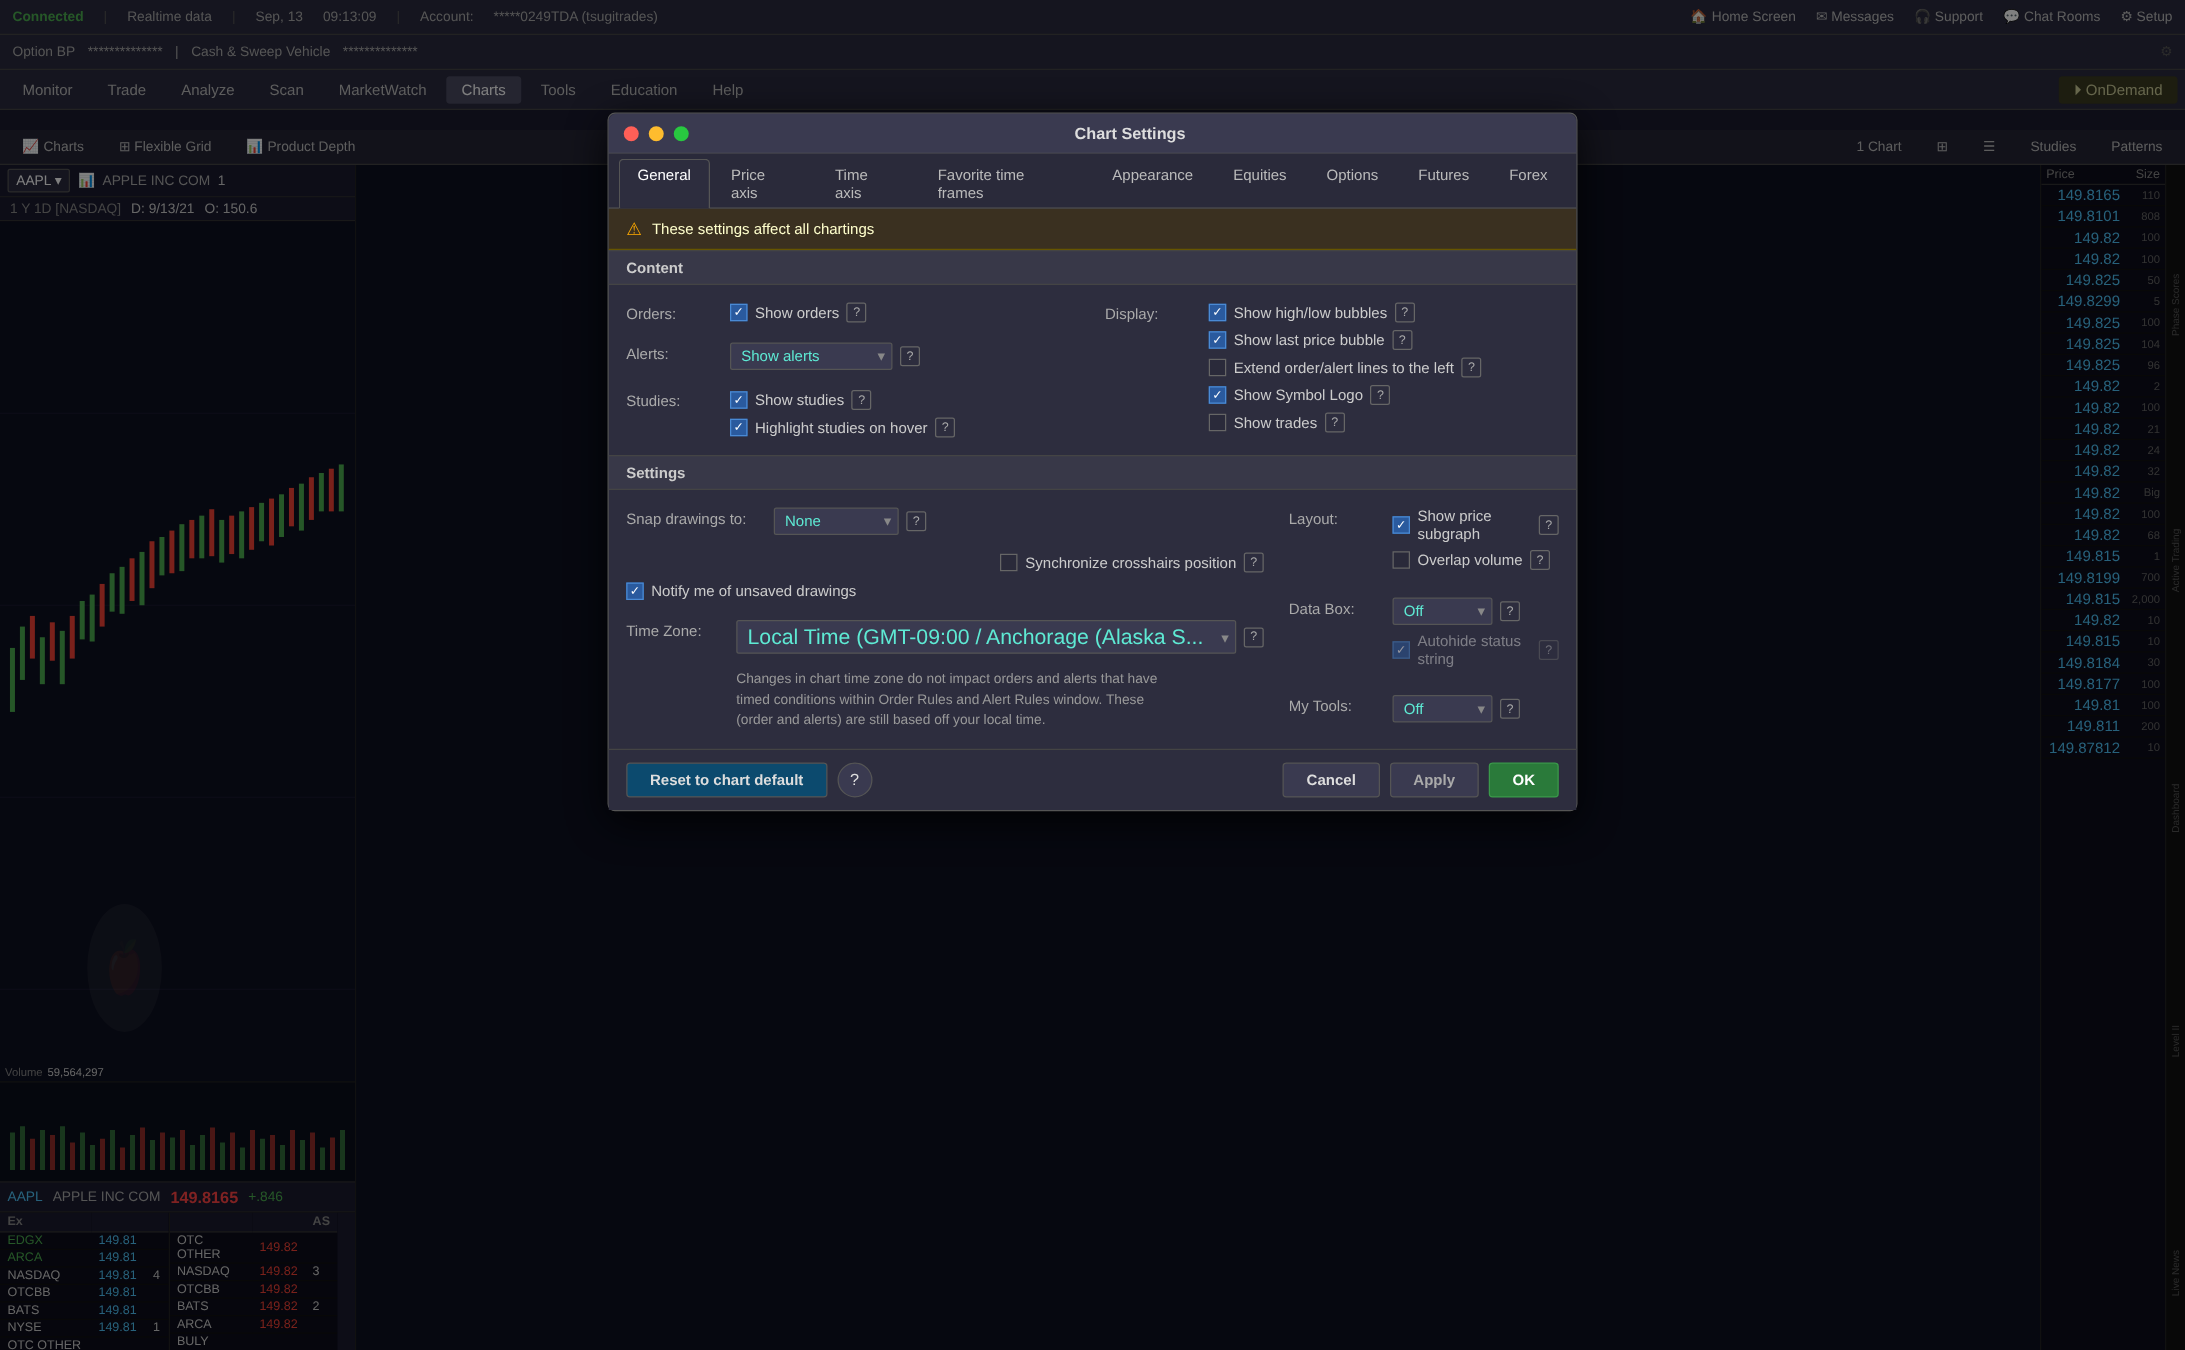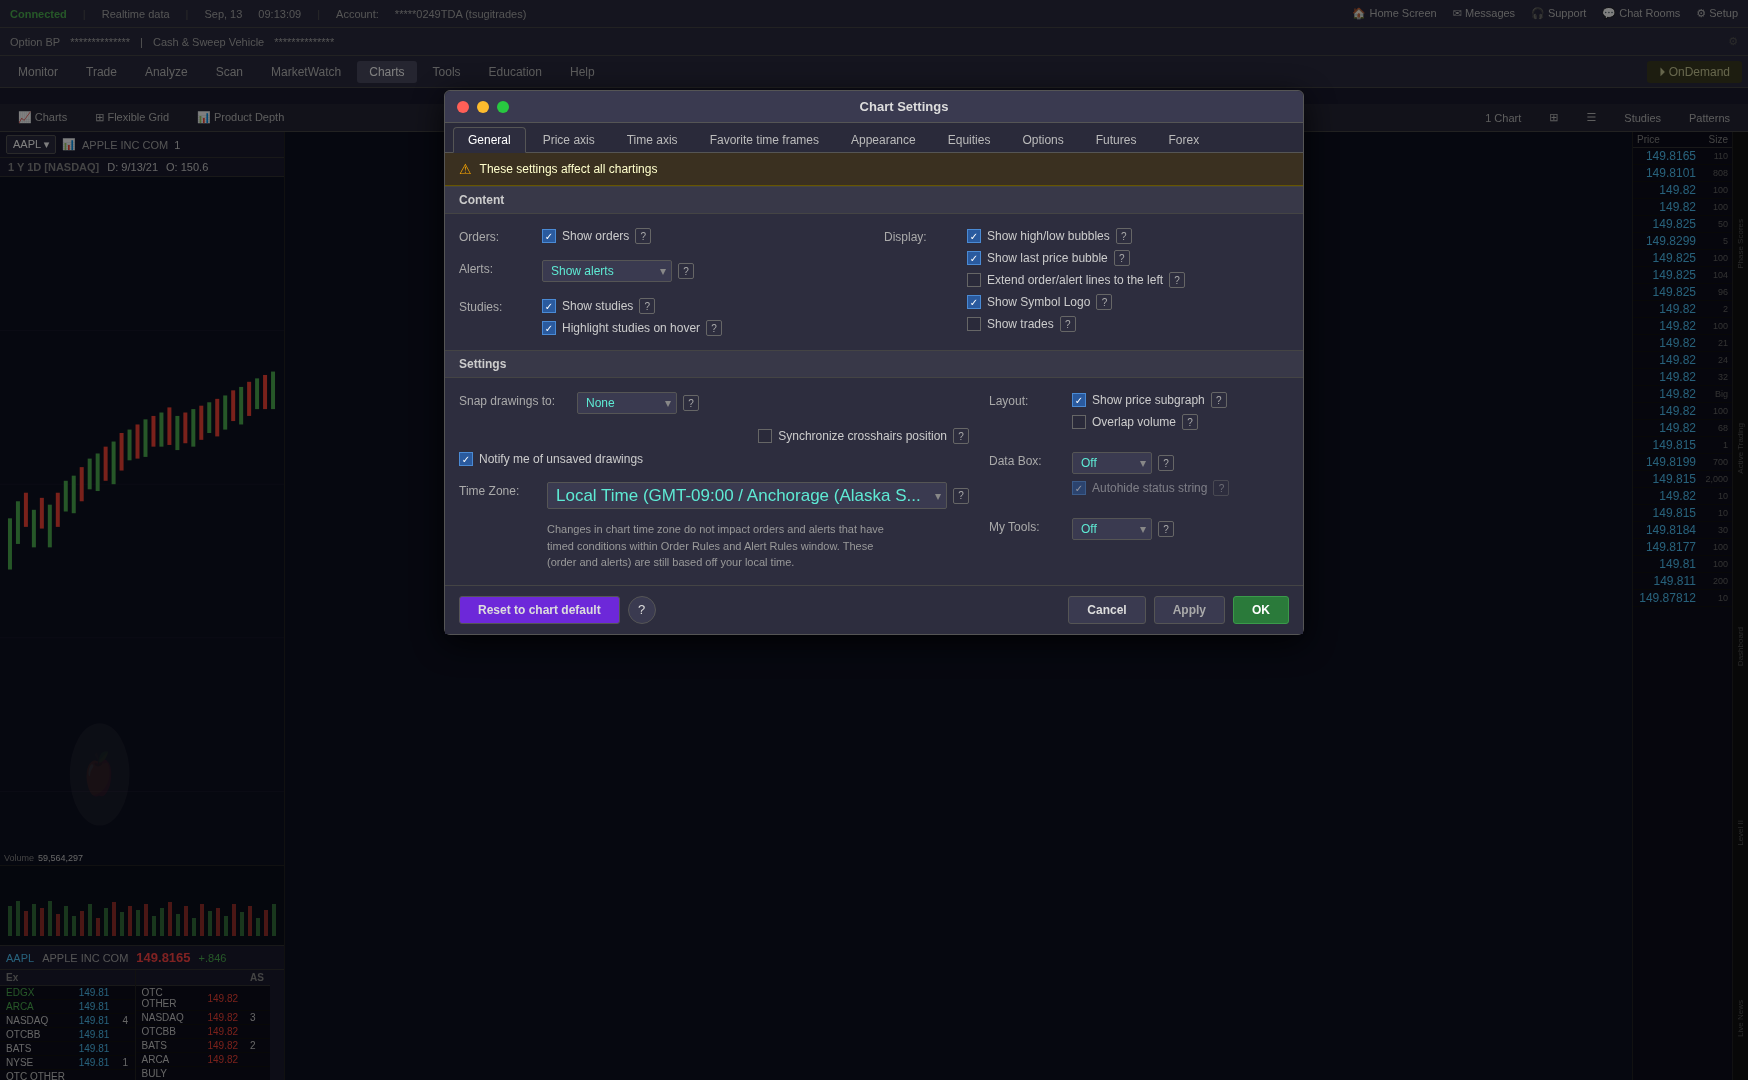--- a/index.html
+++ b/index.html
@@ -118,21 +118,21 @@
       align-items: flex-start;
       justify-content: center;
       padding-top: 90px;
       z-index: 100;
     }
 
     .modal {
       background: #2d2d3e;
       border: 1px solid #555;
       border-radius: 6px;
-      width: 860px;
+      width: 776px;
       max-height: 660px;
       display: flex;
       flex-direction: column;
       box-shadow: 0 8px 32px rgba(0,0,0,0.8);
     }
 
     .modal-titlebar {
       background: #3a3a50;
       padding: 8px 12px;
       border-radius: 6px 6px 0 0;
@@ -323,21 +323,21 @@
 
     .btn {
       padding: 6px 18px;
       border: none;
       border-radius: 3px;
       cursor: pointer;
       font-size: 12px;
       font-weight: bold;
     }
     .btn-default {
-      background: #6d28d9;
+      background: #0c4a6e;
       color: #ddd;
       border: 1px solid #555;
     }
     .btn-cancel {
       background: #3a3a50;
       color: #ddd;
       border: 1px solid #555;
     }
     .btn-apply {
       background: #3a3a50;
@@ -489,21 +489,21 @@
   <div class="left-chart-section">
 
     <div style="background:#1a1a2e; padding:3px 6px; display:flex; align-items:center; gap:6px; border-bottom:1px solid #333; font-size:11px;">
       <span style="background:#2a2a3e; border:1px solid #555; padding:2px 6px; color:#fff; border-radius:2px; cursor:pointer;">AAPL ▾</span>
       <span style="color:#666;">📊</span>
       <span style="color:#aaa;">APPLE INC COM</span>
       <span style="color:#ccc;">1</span>
     </div>
 
     <div class="symbol-info-bar">
-      <span style="color:#888;font-weight:bold;">1 Y 1D [NASDAQ]</span>
+      <span style="color:#888;">1 Y 1D [NASDAQ]</span>
       <span>D: 9/13/21</span>
       <span>O: 150.6</span>
     </div>
 
     <div style="flex:1; position:relative; overflow:hidden;">
       <svg class="chart-bg" viewBox="0 0 285 450" preserveAspectRatio="none">
         <rect width="285" height="450" fill="#0d1020"></rect>
 
         <line x1="0" y1="90" x2="285" y2="90" stroke="#1a1a30" stroke-width="0.5"></line>
         <line x1="0" y1="180" x2="285" y2="180" stroke="#1a1a30" stroke-width="0.5"></line>

